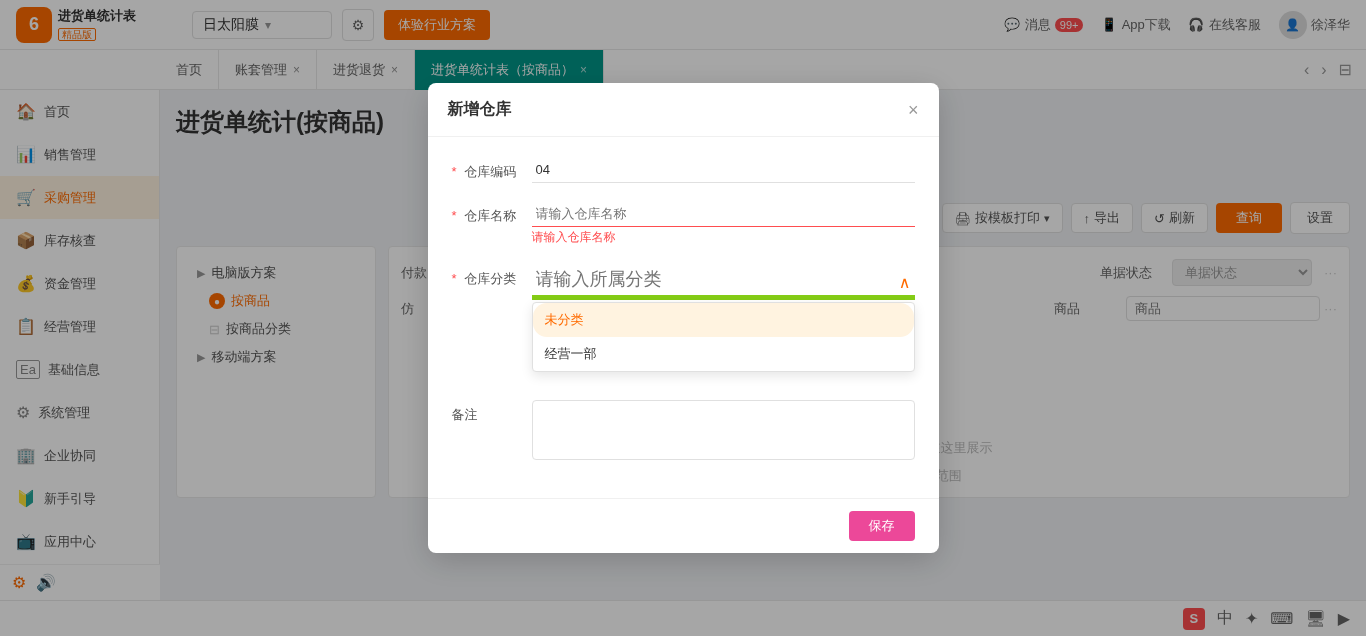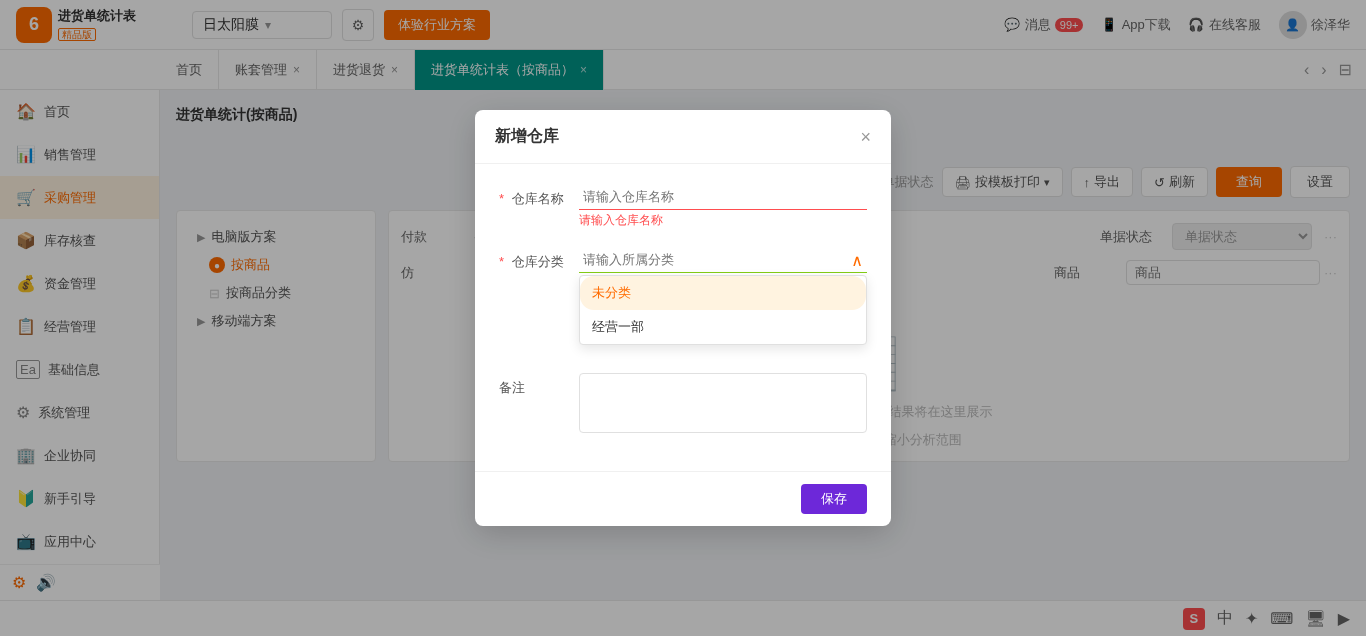--- a/index.html
+++ b/index.html
@@ -172,24 +172,24 @@
     .sidebar-icon { font-size: 16px; color: #888; }
 
     
     .content-area {
       flex: 1;
       padding: 16px;
       overflow: auto;
       position: relative;
     }
     .page-title {
-      font-size: 14px;
+      font-size: 24px;
       font-weight: bold;
       color: #333;
-      margin-bottom: 6px;
+      margin-bottom: 28px;
     }
     .toolbar-row {
       display: flex;
       align-items: center;
       margin-bottom: 12px;
       gap: 8px;
       flex-direction: column;
     }
     .toolbar-btn {
       display: flex; align-items: center; gap: 4px;
@@ -279,21 +279,21 @@
       z-index: 100;
       display: flex;
       align-items: center;
       justify-content: center;
     }
 
     
     .modal {
       background: #fff;
       border-radius: 8px;
-      width: 416px;
+      width: 511px;
       padding: 0;
       box-shadow: 0 8px 32px rgba(0,0,0,0.18);
       position: relative;
       z-index: 200;
     }
     .modal-header {
       padding: 16px 20px;
       border-bottom: 1px solid #f0f0f0;
       display: flex;
       align-items: center;
@@ -351,23 +351,23 @@
       display: flex;
       flex-direction: column;
     }
     .form-select-wrapper {
       flex: 1;
       position: relative;
     }
     .form-select-input {
       width: 100%;
       border: none;
-      border-bottom: 1px solid #84cc16;
+      border-bottom: 5px solid #84cc16;
       padding: 5px 28px 5px 4px;
-      font-size: 13px;
+      font-size: 18px;
       outline: none;
       color: #999;
     }
     .form-select-arrow {
       position: absolute;
       right: 4px;
       top: 50%;
       transform: translateY(-50%);
       color: #ff6b00;
       font-size: 16px;
@@ -411,21 +411,21 @@
       padding: 12px 24px;
       display: flex;
       justify-content: flex-end;
       gap: 10px;
       border-top: 1px solid #f0f0f0;
     }
     .btn-save {
       padding: 6px 20px;
       border: none;
       border-radius: 4px;
-      background: #6d28d9;
+      background: #ec4899;
       color: #fff;
       cursor: pointer;
       font-size: 13px;
     }
 
     
     .bottom-bar {
       position: fixed;
       bottom: 0;
       left: 0;
@@ -694,20 +694,29 @@
 
 <div class="overlay">
 
   <div class="modal">
     <div class="modal-header">
       <span class="modal-title">新增仓库</span>
       <span class="modal-close">×</span>
     </div>
     <div class="modal-body">
 
+      <div class="form-row">
+        <div class="form-label">
+          <span class="required-mark">*</span>
+          <span>仓库编码</span>
+        </div>
+        <div class="form-input-wrapper">
+          <input class="form-input" type="text" value="04" style="">
+        </div>
+      </div>
 
       <div class="form-row">
         <div class="form-label">
           <span class="required-mark">*</span>
           <span>仓库名称</span>
         </div>
         <div class="form-input-wrapper">
           <input class="form-input error" type="text" placeholder="请输入仓库名称" style="">
           <div class="error-msg">请输入仓库名称</div>
         </div>

